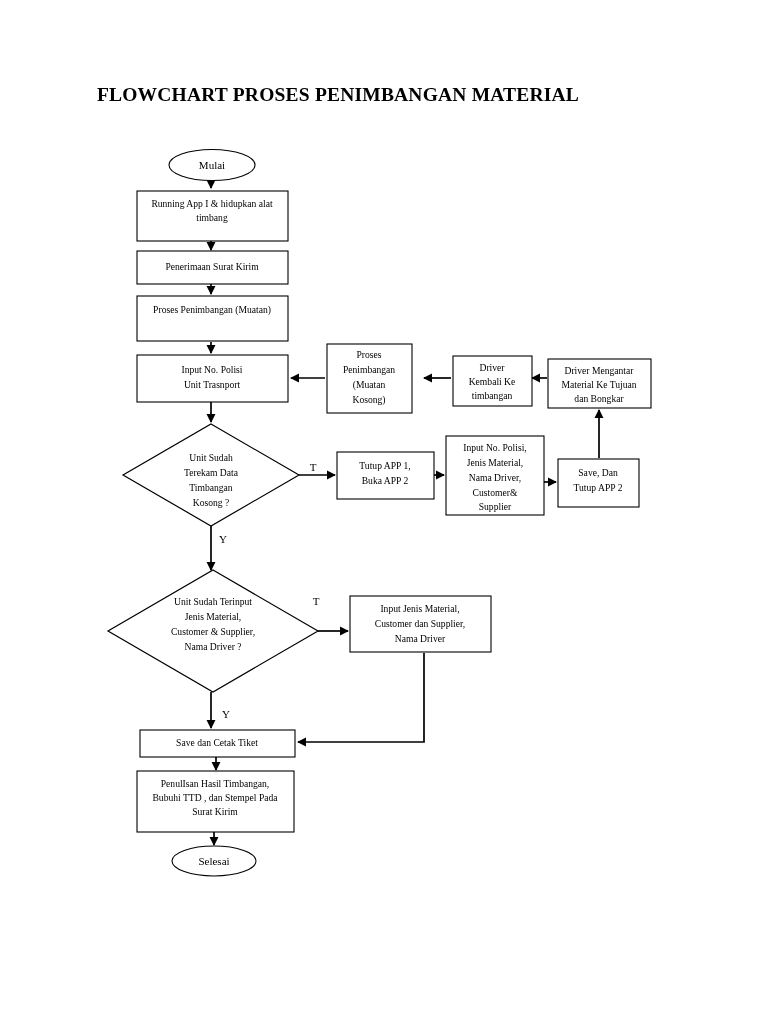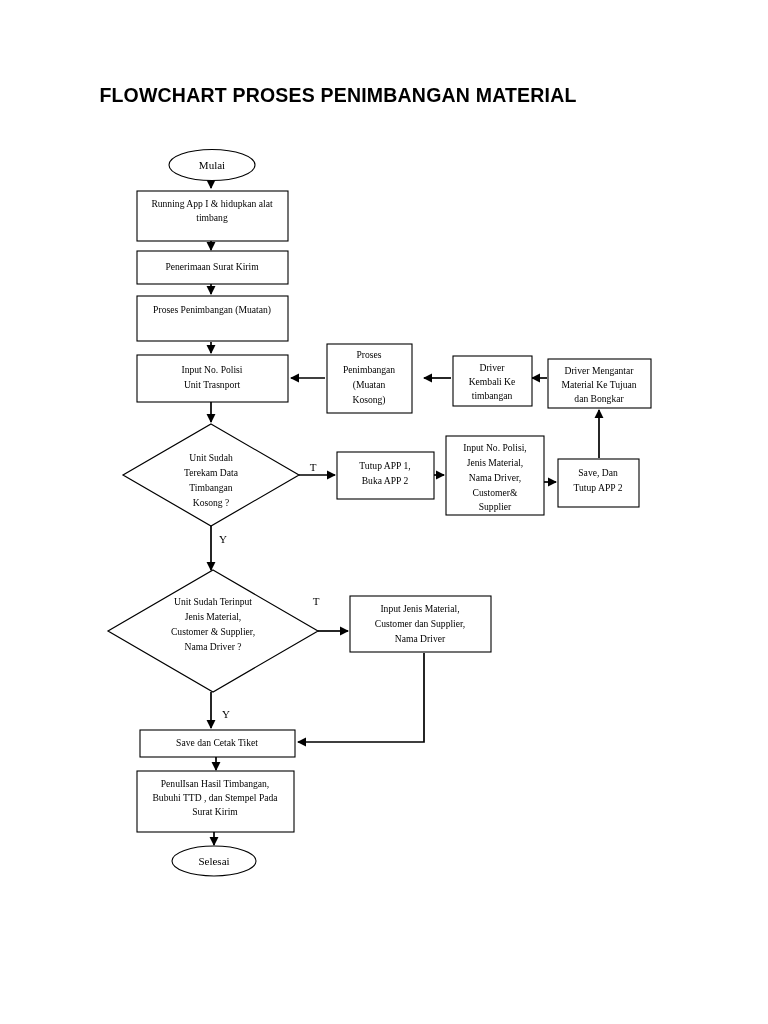--- a/index.html
+++ b/index.html
@@ -21,21 +21,21 @@
     width: 768px;
     height: 1024px;
     background: #ffffff;
   }
   #chart-title {
     position: absolute;
     left: 0;
     top: 84px;
     width: 676px;
     text-align: center;
-    font-family: Liberation Sans, sans-serif;
+    font-family: Liberation Serif, serif;
     font-weight: bold;
     font-size: 19.5px;
     letter-spacing: 0.2px;
     white-space: nowrap;
   }
   svg#flow {
     position: absolute;
     left: 0;
     top: 0;
     width: 768px;

